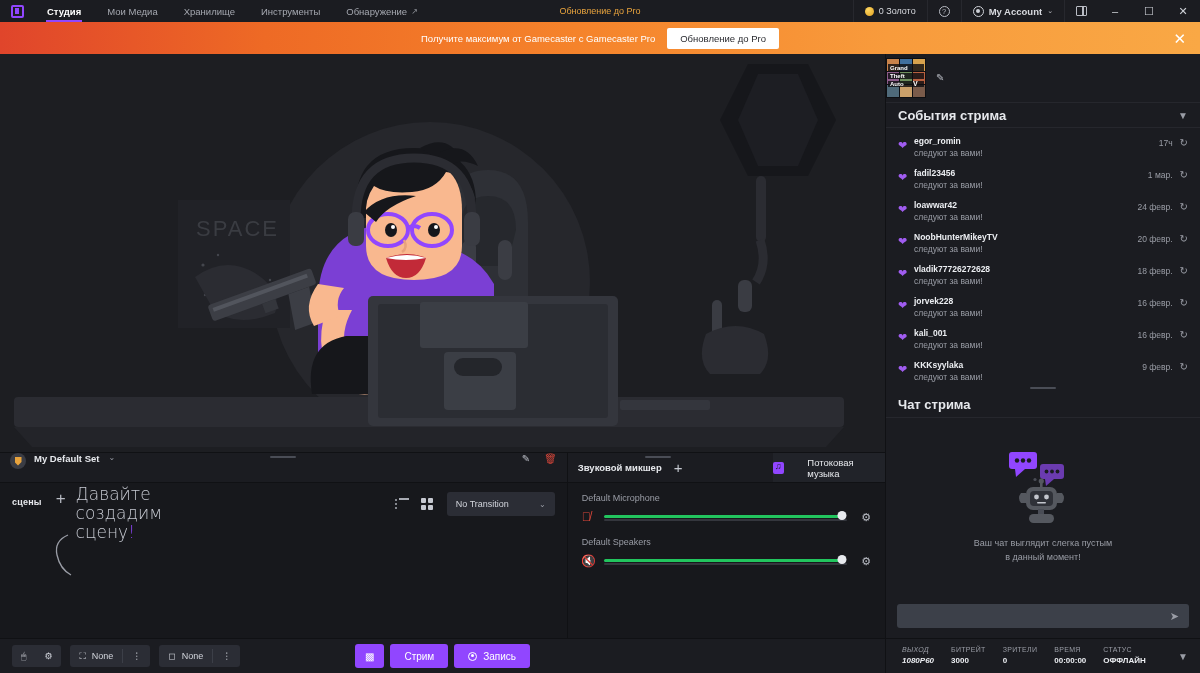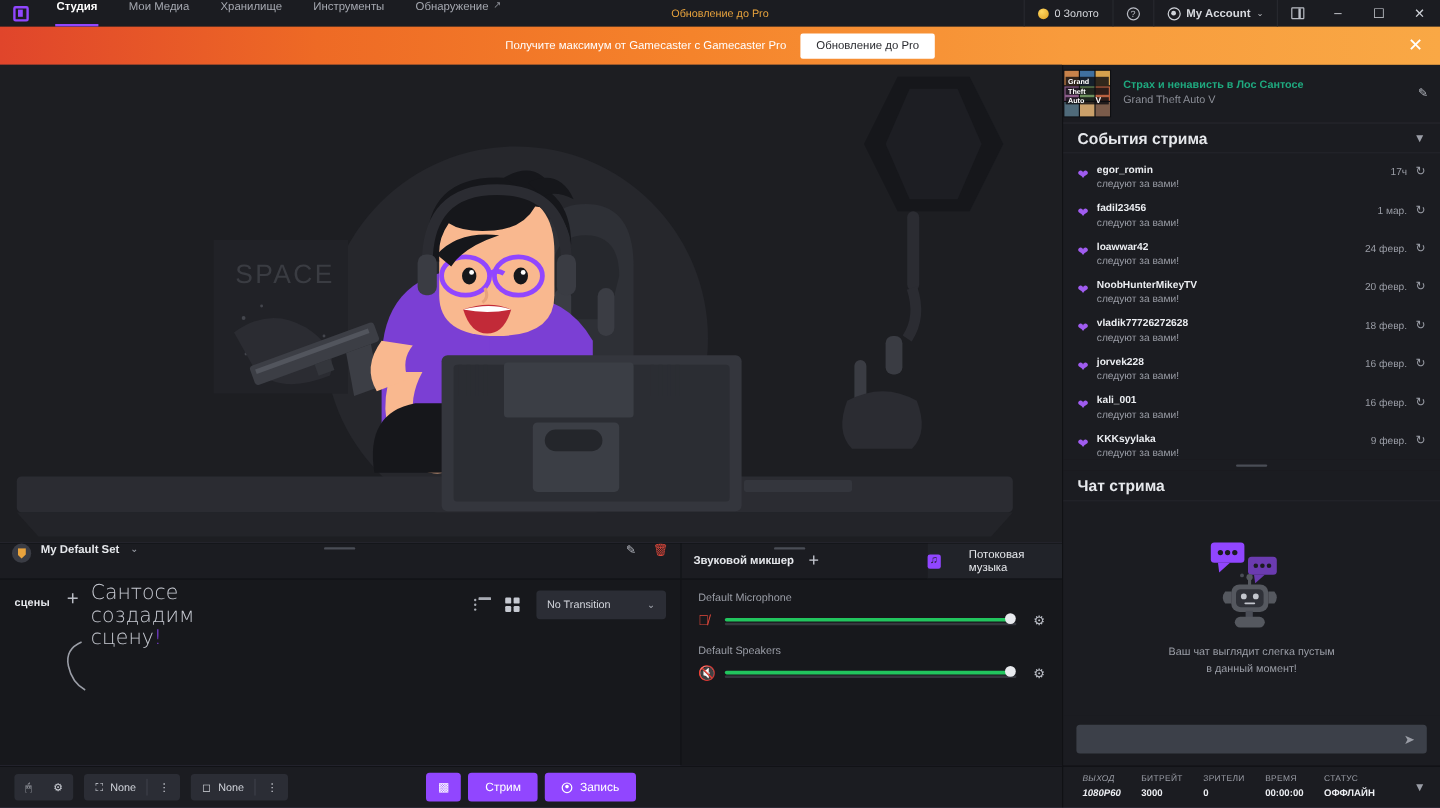--- a/index.html
+++ b/index.html
@@ -22,21 +22,21 @@
     width: 13px; height: 13px; border: 2px solid #9146ff; border-radius: 2px;
     position: relative;
   }
   .logo-glyph::after {
     content: ""; position: absolute; left: 2px; top: 1.5px;
     width: 4px; height: 6px; background: #9146ff;
   }
   .nav { display: flex; align-items: center; height: 22px; }
   .nav-item {
     font-size: 9.5px; color: #a5a8b0; padding: 0 13px; height: 22px;
-    display: flex; cursor: default; position: relative;
+    display: flex; align-items: center; cursor: default; position: relative;
     white-space: nowrap;
   }
   .nav-item.active { color: #ffffff; font-weight: bold; }
   .nav-item.active::after {
     content: ""; position: absolute; bottom: 0; left: 12px; right: 12px;
     height: 2px; background: #9146ff;
   }
   .ext-ico { margin-left: 4px; font-size: 8px; opacity: .8; }
   .tb-center {
     position: absolute; left: 0; right: 0; top: 0; height: 22px;
@@ -437,21 +437,21 @@
             <div class="head-right">
               <span class="ico-pencil">✎</span>
               <span class="ico-trash">🗑</span>
             </div>
           </div>
           <div class="scenes-body">
             <div class="scenes-row">
               <span class="scenes-label">сцены</span>
               <span class="scene-add">+</span>
               <div class="handwrite">
-                <span>Сантосе</span><br>
+                <span>Давайте</span><br>
                 <span>создадим</span><br>
                 <span>сцену</span><span class="excl">!</span>
               </div>
             </div>
             <svg class="arrow-curve" width="30" height="48">
               <path d="M21 4 q-14 6 -11 20 q3 14 14 20" stroke="#9a9da6" stroke-width="1.3" fill="none"></path>
             </svg>
             <div class="scene-tools">
               <span class="ico-list">
                   <b></b>
@@ -536,24 +536,20 @@
               <rect x="27" y="27" width="12" height="12" fill="#7a5b4a"></rect>
             </g>
             <rect x="2" y="6" width="36" height="7" fill="#0d0e11" opacity="0.82"></rect>
             <rect x="2" y="15" width="36" height="6" fill="#0d0e11" opacity="0.82"></rect>
             <rect x="2" y="23" width="36" height="6" fill="#0d0e11" opacity="0.82"></rect>
             <text x="4" y="12" fill="#ffffff" font-family="Liberation Sans, sans-serif" font-size="6" font-weight="bold">Grand</text>
             <text x="4" y="20" fill="#ffffff" font-family="Liberation Sans, sans-serif" font-size="6" font-weight="bold">Theft</text>
             <text x="4" y="28" fill="#ffffff" font-family="Liberation Sans, sans-serif" font-size="6" font-weight="bold">Auto</text>
             <text x="27" y="28" fill="#ffffff" font-family="Liberation Sans, sans-serif" font-size="7" font-weight="bold">V</text>
           </svg>
-        </div>
-        <div class="game-meta">
-          <div class="game-title">Страх и ненависть в Лос Сантосе</div>
-          <div class="game-sub">Grand Theft Auto V</div>
         </div>
         <span class="edit-ico">✎</span>
       </div>
 
       <div class="sect-head">
         <span class="sect-title">События стрима</span>
         <span class="filter-ico">▼</span>
       </div>
 
       <div class="events">

